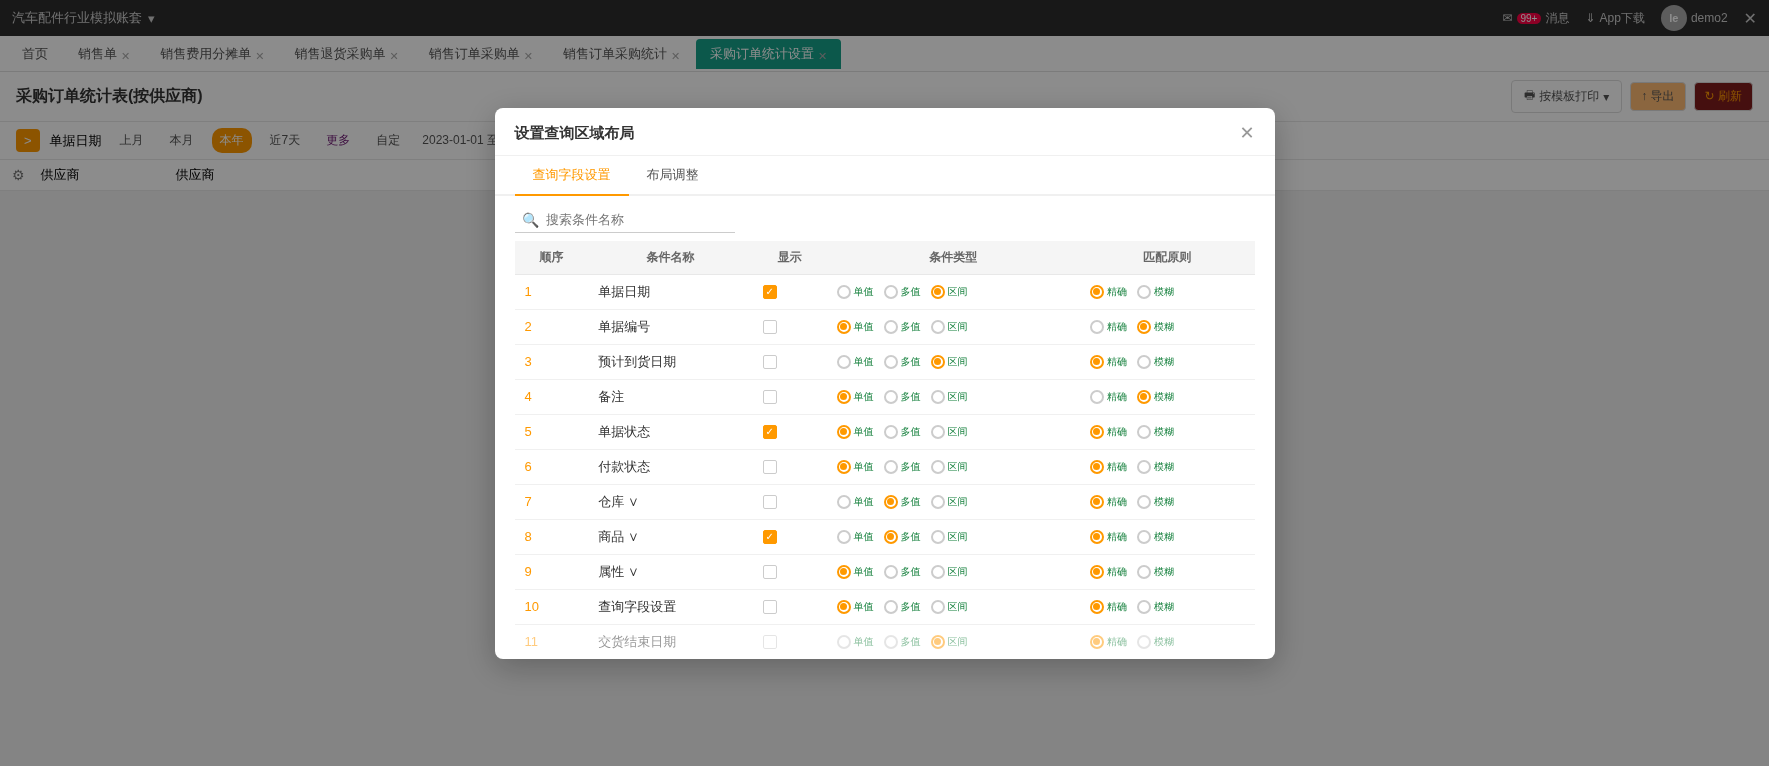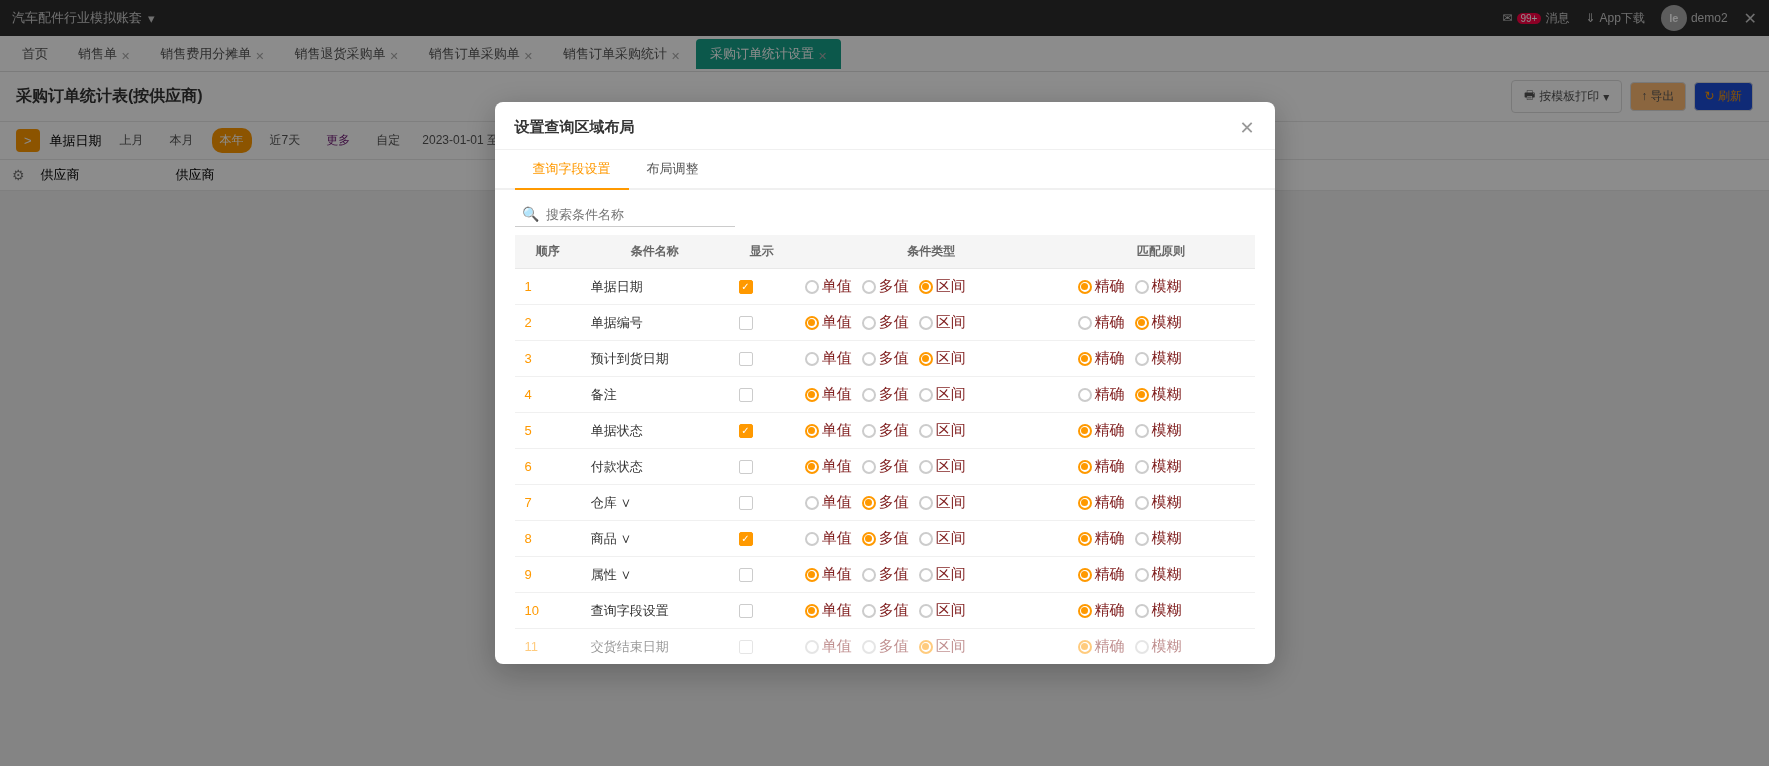--- a/index.html
+++ b/index.html
@@ -51,21 +51,21 @@
       padding: 8px 16px;
       display: flex;
       align-items: center;
       justify-content: space-between;
       border-bottom: 1px solid #e8e8e8;
     }
     .page-title { font-size: 16px; font-weight: bold; color: #333; }
     .header-actions { display: flex; align-items: center; gap: 8px; }
     .btn-print { background: #fff; border: 1px solid #ddd; border-radius: 4px; padding: 5px 12px; font-size: 12px; cursor: pointer; color: #555; display: flex; align-items: center; gap: 4px; }
     .btn-export { background: #fdba74; border: 1px solid #ddd; border-radius: 4px; padding: 5px 10px; font-size: 12px; cursor: pointer; color: #555; }
-    .btn-refresh { background: #1d4ed8; border: 1px solid #ddd; border-radius: 4px; padding: 5px 10px; font-size: 12px; cursor: pointer; color: #f90; }
+    .btn-refresh { background: #7f1d1d; border: 1px solid #ddd; border-radius: 4px; padding: 5px 10px; font-size: 12px; cursor: pointer; color: #f90; }
 
     
     .filter-bar {
       background: #fff;
       padding: 6px 16px;
       display: flex;
       align-items: center;
       gap: 10px;
       border-bottom: 1px solid #e8e8e8;
     }
@@ -177,21 +177,21 @@
       font-size: 13px;
       color: #333;
       vertical-align: middle;
     }
     .modal-table tbody tr:last-child td { border-bottom: none; }
 
     .order-num { color: #f90; font-weight: 500; }
 
     
     .radio-group { display: flex; align-items: center; gap: 10px; }
-    .radio-item { display: flex; align-items: center; gap: 3px; font-size: 15px; color: #7f1d1d; cursor: pointer; }
+    .radio-item { display: flex; align-items: center; gap: 3px; font-size: 10px; color: #15803d; cursor: pointer; }
     .radio-circle {
       width: 14px; height: 14px; border-radius: 50%; border: 2px solid #ccc;
       display: flex; align-items: center; justify-content: center;
       flex-shrink: 0;
     }
     .radio-circle.checked { border-color: #f90; }
     .radio-circle.checked::after {
       content: ''; width: 7px; height: 7px; border-radius: 50%; background: #f90;
     }
 

